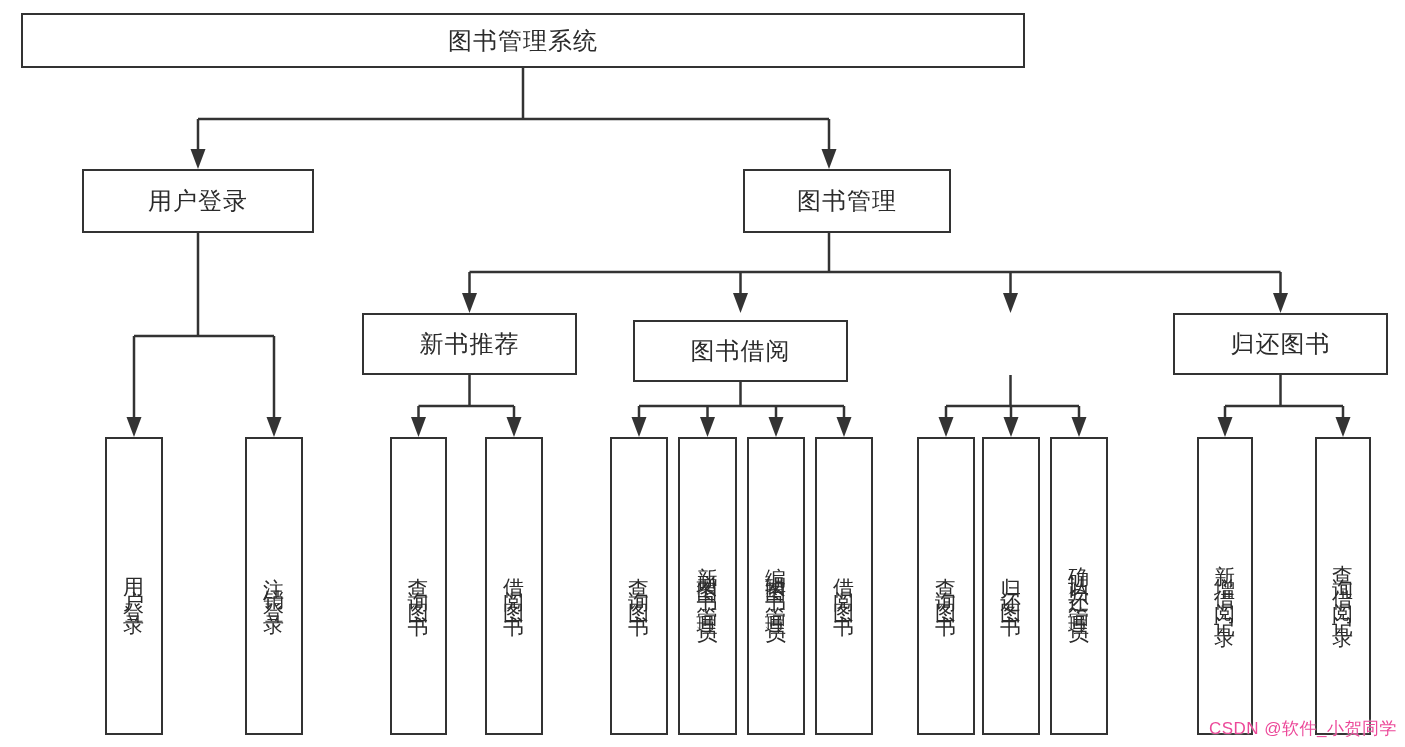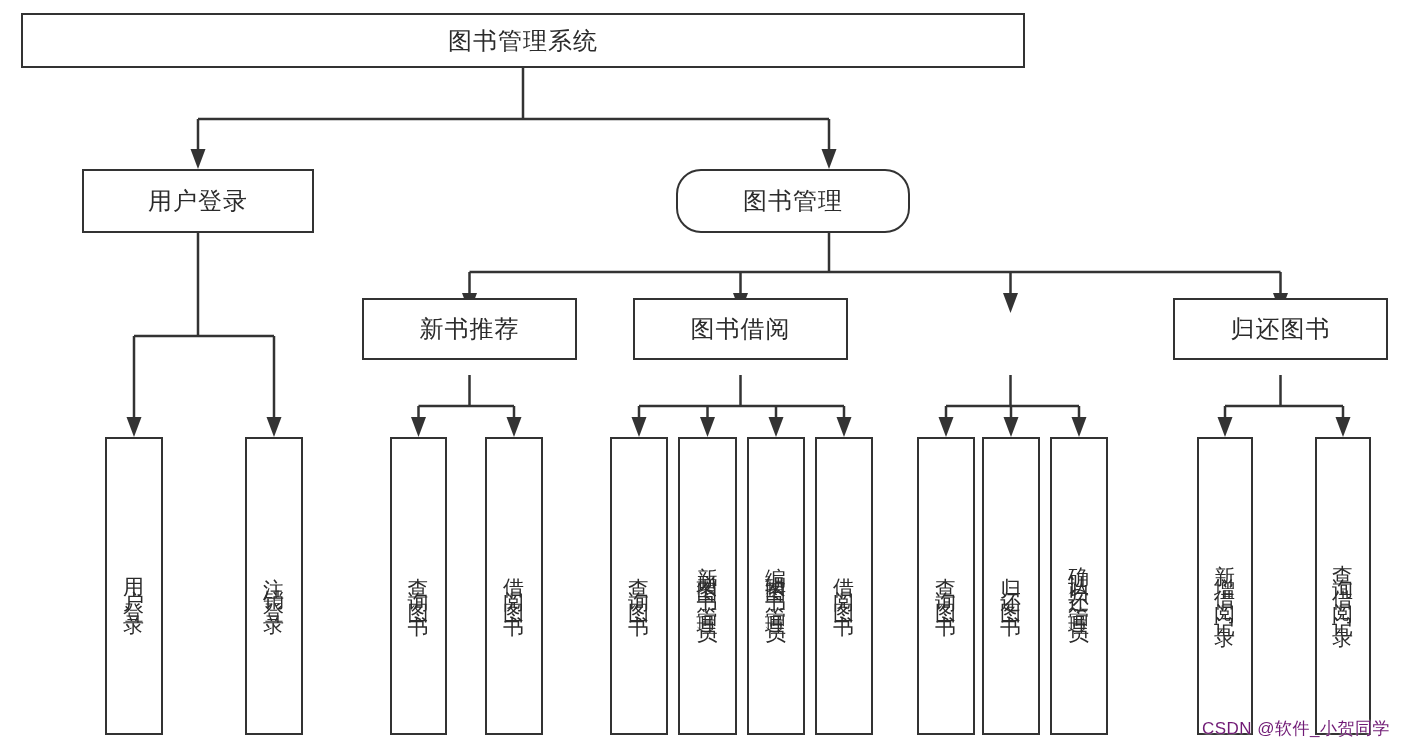--- a/index.html
+++ b/index.html
@@ -29,37 +29,37 @@
     box-sizing: border-box;
     border: 2.5px solid #333333;
     background: #ffffff;
     display: flex;
     align-items: center;
     justify-content: center;
     text-align: left;
   }
   .h-box { font-size: 24px; letter-spacing: 1px; }
   .root-box { border-width: 2px; }
-  .lv3 { width: 215px; height: 62px; top: 298px; }
+  .lv3 { width: 215px; height: 62px; top: 313px; }
   .leaf {
     top: 437px;
     height: 298px;
     writing-mode: vertical-lr;
     text-orientation: mixed;
     font-size: 21px;
     letter-spacing: 0.6em;
     line-height: 1;
   }
   .leaf.tight { letter-spacing: 0.38em; }
   .watermark {
     position: absolute;
-    right: 15px;
+    right: 8px;
     top: 717px;
     font-size: 17px;
-    color: #701a75;
+    color: #ec4899;
     letter-spacing: 0.5px;
     text-shadow: 0 0 2px #ffffff;
     white-space: nowrap;
   }
 </style>
 </head>
 <body>
 
 <div class="canvas">
 
@@ -121,24 +121,24 @@
     <path d="M1225 406 H1343"></path>
     <path d="M1225 406 V420"></path>
     <path d="M1343 406 V420"></path>
     <polygon points="1217.5,417 1232.5,417 1225,437"></polygon>
     <polygon points="1335.5,417 1350.5,417 1343,437"></polygon>
   </svg>
 
   <div class="box h-box root-box" style="left:21px; top:13px; width:1004px; height:55px;">图书管理系统</div>
 
   <div class="box h-box" style="left:82px; top:169px; width:232px; height:64px;">用户登录</div>
-  <div class="box h-box" style="left:676px; top:169px; width:234px; height:64px;border-radius:25px;">图书管理</div>
+  <div class="box h-box" style="left:743px; top:169px; width:208px; height:64px;">图书管理</div>
 
   <div class="box h-box lv3" style="left:362px;">新书推荐</div>
-  <div class="box h-box lv3" style="left:633px;">图书借阅</div>
+  <div class="box h-box lv3" style="left:633px;margin-top:7px;">图书借阅</div>
   <div class="box h-box lv3" style="left:1173px;">归还图书</div>
 
   <div class="box leaf" style="left:105px; width:58px;">用户登录</div>
   <div class="box leaf" style="left:245px; width:58px;">注销登录</div>
 
   <div class="box leaf" style="left:390px; width:57px;">查询图书</div>
   <div class="box leaf" style="left:485px; width:58px;">借阅图书</div>
 
   <div class="box leaf" style="left:610px; width:58px;">查询图书</div>
   <div class="box leaf tight" style="left:678px; width:59px;">新增图书（管理员）</div>

